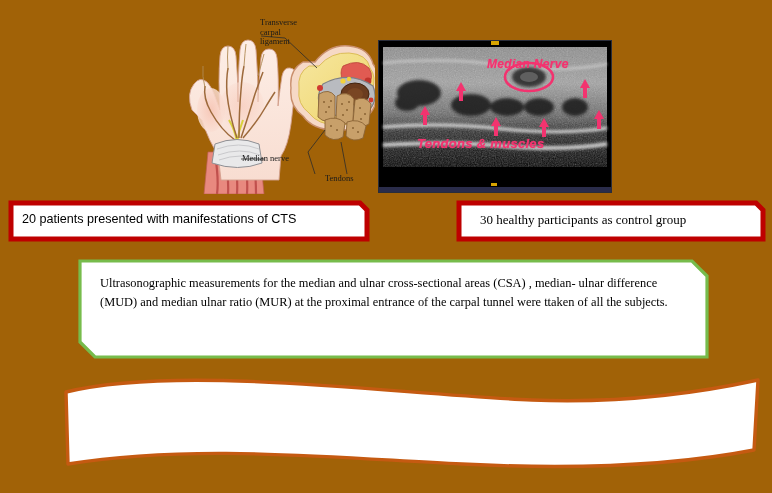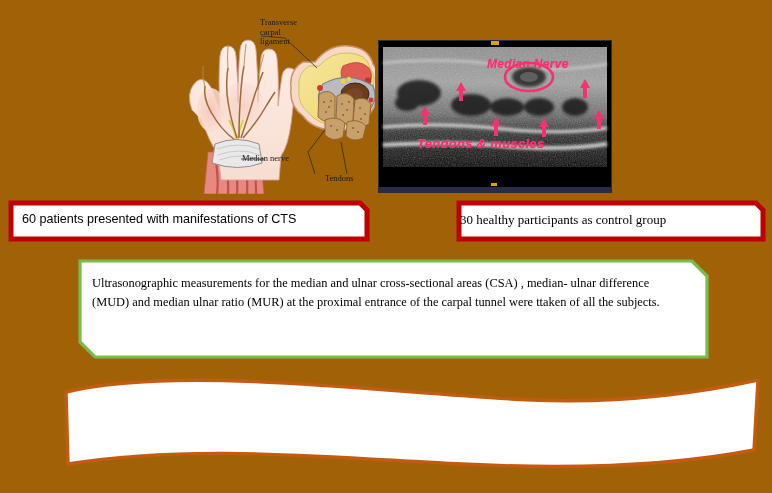--- a/index.html
+++ b/index.html
@@ -80,31 +80,31 @@
   #red-left  { left: 8px;   top: 200px; width: 362px; height: 42px; }
   #red-right { left: 456px; top: 200px; width: 310px; height: 42px; }
 
   #red-left-text {
     left: 22px; top: 211px;
     width: 330px;
     font-family: "Liberation Sans", sans-serif;
     font-size: 12.6px;
   }
   #red-right-text {
-    left: 460px; top: 211px;
+    left: 480px; top: 211px;
     width: 280px;
     font-family: "Liberation Serif", serif;
     font-size: 13px;
   }
 
   
   #green-box { position: absolute; left: 78px; top: 259px; width: 632px; height: 100px; }
   #green-box svg { display: block; }
   #green-text {
-    left: 92px; top: 274px;
+    left: 100px; top: 274px;
     width: 586px;
     font-family: "Liberation Serif", serif;
     font-size: 12.4px;
     line-height: 1.5;
   }
 
   
   #orange-box { position: absolute; left: 62px; top: 372px; width: 700px; height: 106px; }
   #orange-box svg { display: block; }
   #orange-text {
@@ -317,21 +317,21 @@
       <div class="us-text" id="us-nerve">Median Nerve</div>
       <div class="us-text" id="us-tendons">Tendons &amp; muscles</div>
     </div>
   </div>
 
   <div class="redbox" id="red-left">
     <svg width="362" height="42" viewBox="0 0 362 42" xmlns="http://www.w3.org/2000/svg">
       <path d="M3 3 L352 3 L359 10 L359 39 L3 39 Z" fill="#ffffff" stroke="#BE0000" stroke-width="5" stroke-linejoin="miter"></path>
     </svg>
   </div>
-  <div class="box-text" id="red-left-text">60 patients presented with manifestations of CTS</div>
+  <div class="box-text" id="red-left-text">20 patients presented with manifestations of CTS</div>
 
   <div class="redbox" id="red-right">
     <svg width="310" height="42" viewBox="0 0 310 42" xmlns="http://www.w3.org/2000/svg">
       <path d="M3 3 L300 3 L307 10 L307 39 L3 39 Z" fill="#ffffff" stroke="#BE0000" stroke-width="5" stroke-linejoin="miter"></path>
     </svg>
   </div>
   <div class="box-text" id="red-right-text">30 healthy participants as control group</div>
 
   <div id="green-box">
     <svg width="632" height="100" viewBox="0 0 632 100" xmlns="http://www.w3.org/2000/svg">

